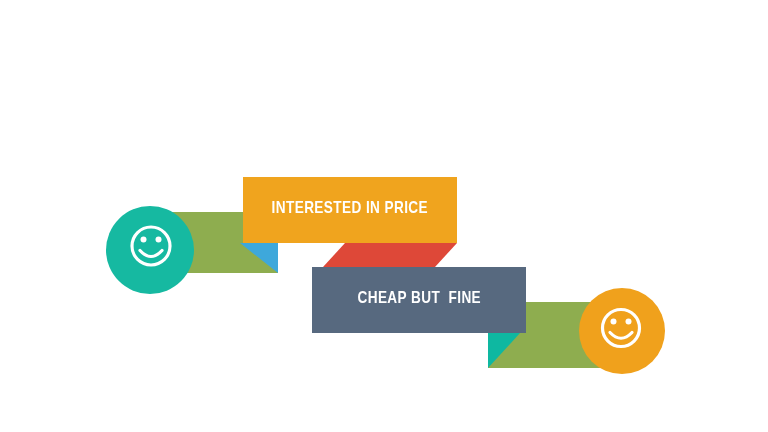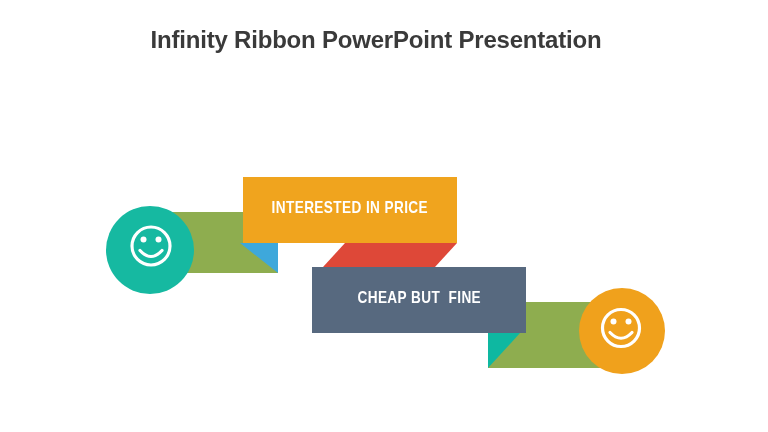--- a/index.html
+++ b/index.html
@@ -46,21 +46,20 @@
     white-space: pre;
   }
   .label-1 { left: 243px; top: 177px; width: 214px; height: 62px; }
   .label-2 { left: 312px; top: 267px; width: 214px; height: 62px; }
 </style>
 </head>
 <body>
 
 <div class="slide">
 
-  <div class="slide-title">Infinity Ribbon PowerPoint Presentation</div>
 
   <svg class="diagram-svg" viewBox="0 0 768 432">
 
     <polygon points="345,243 457,243 435,267 323,267" fill="#DE4838"></polygon>
 
     <rect x="150" y="212" width="128" height="61" fill="#8EAD4F"></rect>
 
     <polygon points="240,243 278,243 278,273" fill="#3EA8DB"></polygon>
 
     <rect x="243" y="177" width="214" height="66" fill="#F0A41E"></rect>

